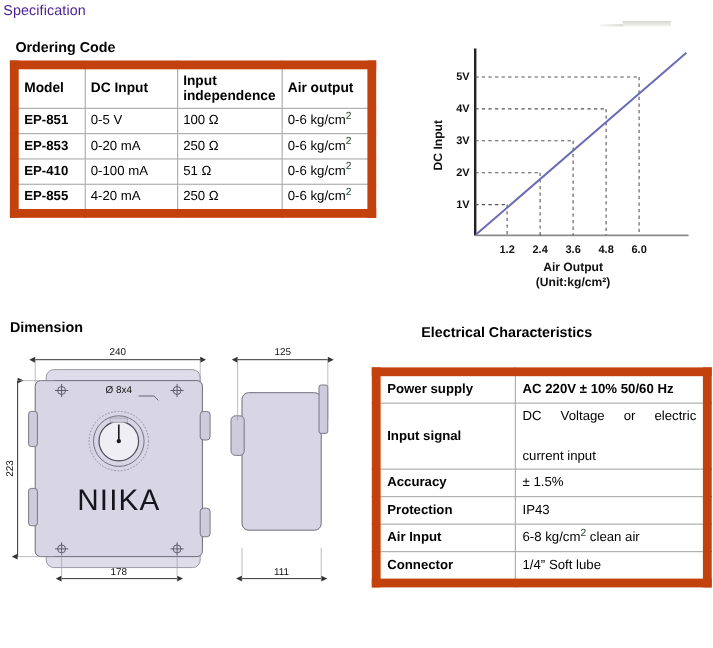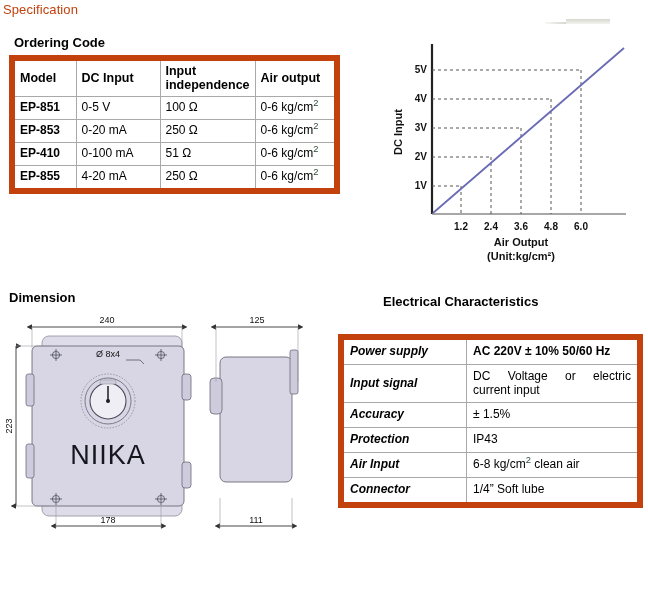--- a/index.html
+++ b/index.html
@@ -15,21 +15,21 @@
     color: #000000;
     overflow: hidden;
   }
   .abs { position: absolute; }
 
   
   #spec-title {
     left: 3px; top: 2px;
     font-size: 13px;
     font-weight: normal;
-    color: #c2410c;
+    color: #4c1d95;
     letter-spacing: 0.1px;
   }
 
   
   .section-heading {
     font-size: 13px;
     font-weight: bold;
     color: #000;
   }
   #ordering-heading { left: 14px; top: 35px; }
@@ -44,50 +44,51 @@
   }
   table.spec td, table.spec th {
     border: 1px solid #a9a9a9;
     padding: 2px 4px;
     text-align: left;
     vertical-align: middle;
     font-weight: normal;
     line-height: 1.15;
   }
   table.spec {
-    border: 6px solid #c2410c;
+    border: 8px solid #c2410c;
   }
 
   
   #ordering-table { left: 9px; top: 55px; }
   #ordering-table th {
     font-weight: bold;
     font-size: 12.5px;
     padding: 3px 5px;
   }
   #ordering-table td { padding: 3px 5px; height: 16px; }
   #ordering-table td.model { font-weight: bold; margin-top: 32px; }
   #ordering-table col.c-model { width: 64px; }
   #ordering-table col.c-dc { width: 84px; }
   #ordering-table col.c-imp { width: 90px; }
   #ordering-table col.c-air { width: 82px; }
 
   
   #elec-table { left: 338px; top: 334px; }
   #elec-table td { padding: 5px 6px; font-size: 12px; }
-  #elec-table td.label { font-weight: bold; width: 110px; font-style: italic; }
+  #elec-table td.label { font-weight: bold; width: 110px; }
   #elec-table td.value { width: 158px; }
   #elec-table td.value.justify {
     text-align: justify;
     text-align-last: justify;
   }
   #elec-table td.value.justify span.lastline {
     display: block;
     text-align: right;
     text-align-last: left;
+    margin-top: 22px;
   }
   #elec-table td.value.bold { font-weight: bold; }
 
   sup.sq { font-size: 0.78em; vertical-align: super; line-height: 0; }
   .kgcm sup.sq { color: #2d4a38; }
 
   
   #chart-wrap { left: 388px; top: 22px; width: 250px; height: 250px; }
   #chart-svg { display: block; }
 

